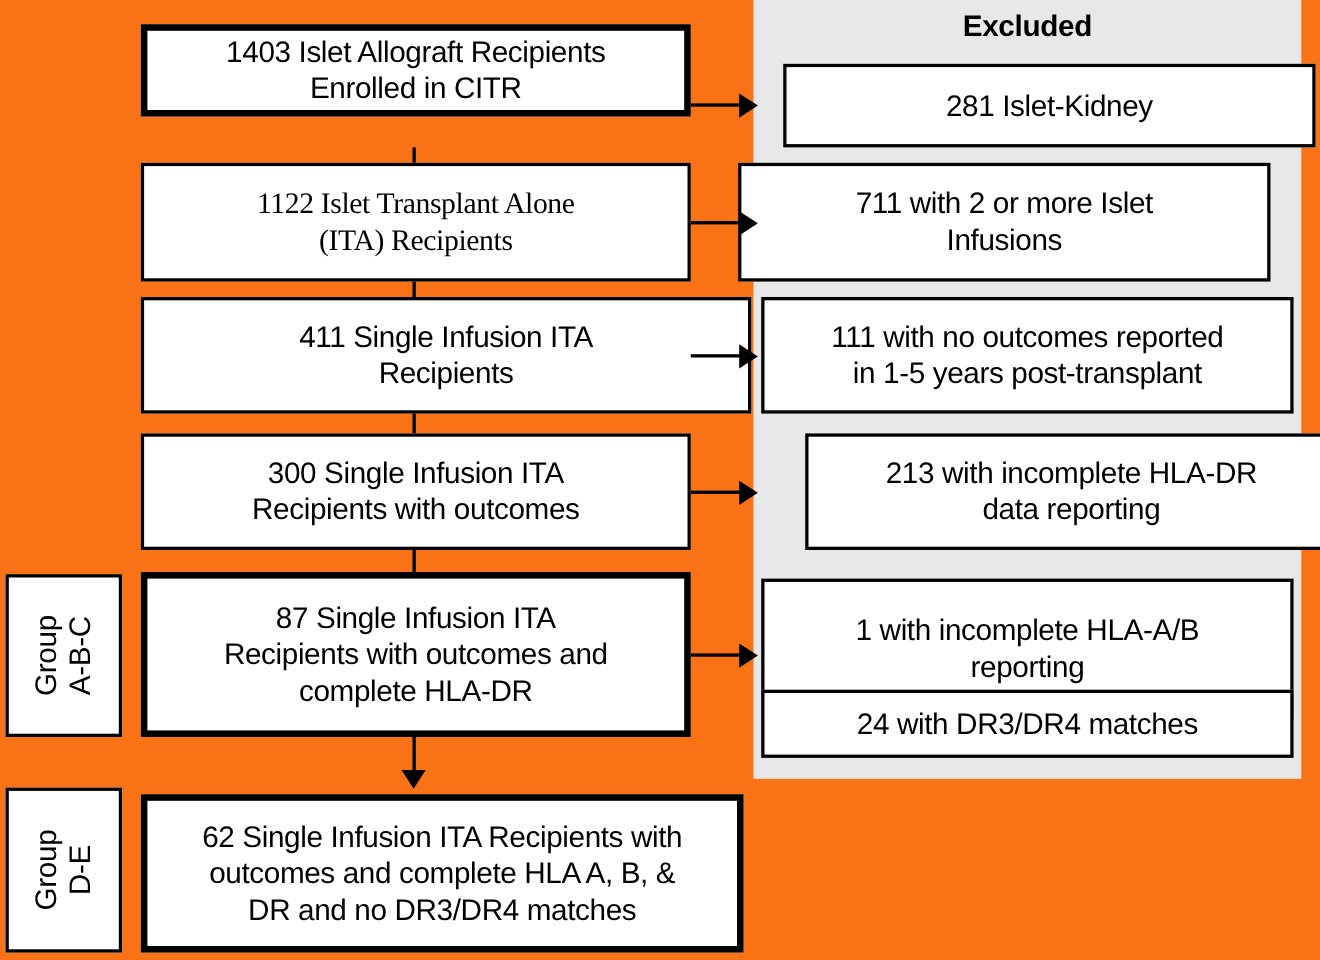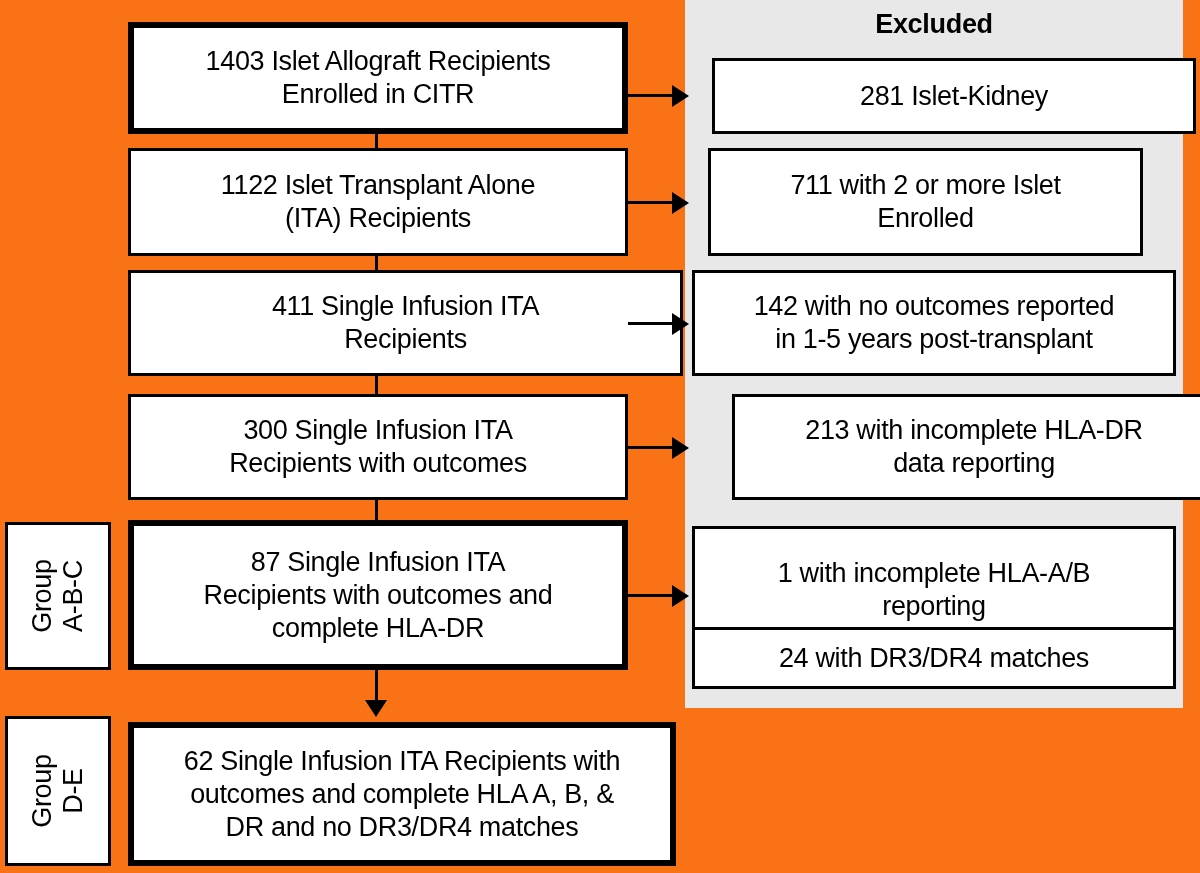--- a/index.html
+++ b/index.html
@@ -108,67 +108,67 @@
   }
 </style>
 </head>
 <body>
 
 <div id="canvas">
 
   <div class="excluded-panel"></div>
   <div class="excluded-title">Excluded</div>
 
-  <div class="box thick" style="left:128px; top:22px; width:500px; height:112px;">
+  <div class="box thick" style="left:128px; top:22px; width:500px; height:84px;">
     <div>
       <span>1403 Islet Allograft Recipients</span><br>
       <span>Enrolled in CITR</span>
     </div>
   </div>
 
   <div class="box" style="left:692px; top:58px; width:484px; height:76px;margin-left:20px;">
     <div>
       <span>281 Islet-Kidney</span>
     </div>
   </div>
 
   <div class="h-line" style="left:628px; top:94px; width:52px;"></div>
   <div class="arrow-right" style="left:672px; top:85px;"></div>
 
   <div class="v-line" style="left:375px; top:134px; height:16px;"></div>
 
-  <div class="box" style="left:128px; top:148px; width:500px; height:108px;">
+  <div class="box" style="left:128px; top:148px; width:500px; height:108px;font-family:Liberation Serif, serif;">
     <div>
       <span>1122 Islet Transplant Alone</span><br>
       <span>(ITA) Recipients</span>
     </div>
   </div>
 
-  <div class="box" style="left:708px; top:148px; width:435px; height:108px;">
+  <div class="box" style="left:671px; top:148px; width:484px; height:108px;">
     <div>
       <span>711 with 2 or more Islet</span><br>
-      <span>Enrolled</span>
+      <span>Infusions</span>
     </div>
   </div>
 
   <div class="h-line" style="left:628px; top:201px; width:52px;"></div>
   <div class="arrow-right" style="left:672px; top:192px;"></div>
 
   <div class="v-line" style="left:375px; top:256px; height:16px;"></div>
 
   <div class="box" style="left:128px; top:270px; width:555px; height:106px;">
     <div>
       <span>411 Single Infusion ITA</span><br>
       <span>Recipients</span>
     </div>
   </div>
 
   <div class="box" style="left:692px; top:270px; width:484px; height:106px;">
     <div>
-      <span>142 with no outcomes reported</span><br>
+      <span>111 with no outcomes reported</span><br>
       <span>in 1-5 years post-transplant</span>
     </div>
   </div>
 
   <div class="h-line" style="left:628px; top:322px; width:52px;"></div>
   <div class="arrow-right" style="left:672px; top:313px;"></div>
 
   <div class="v-line" style="left:375px; top:376px; height:18px;"></div>
 
   <div class="box" style="left:128px; top:394px; width:500px; height:106px;">

